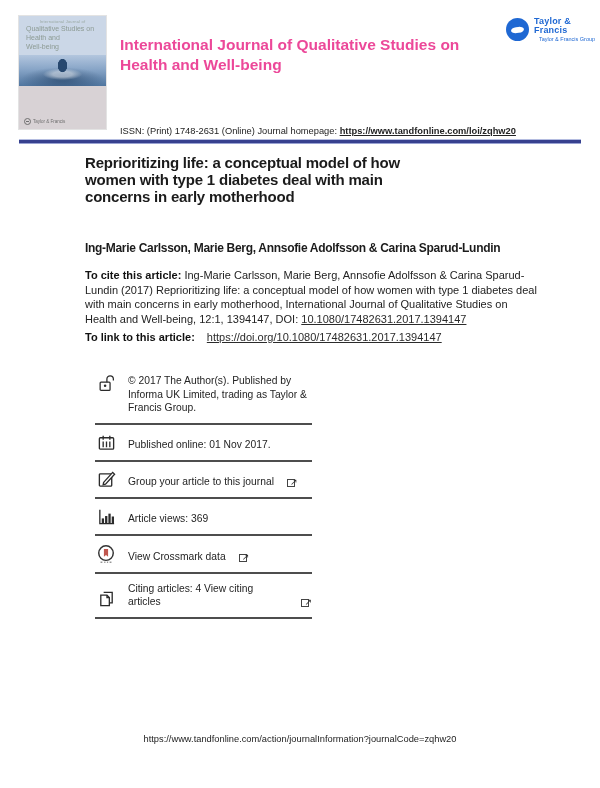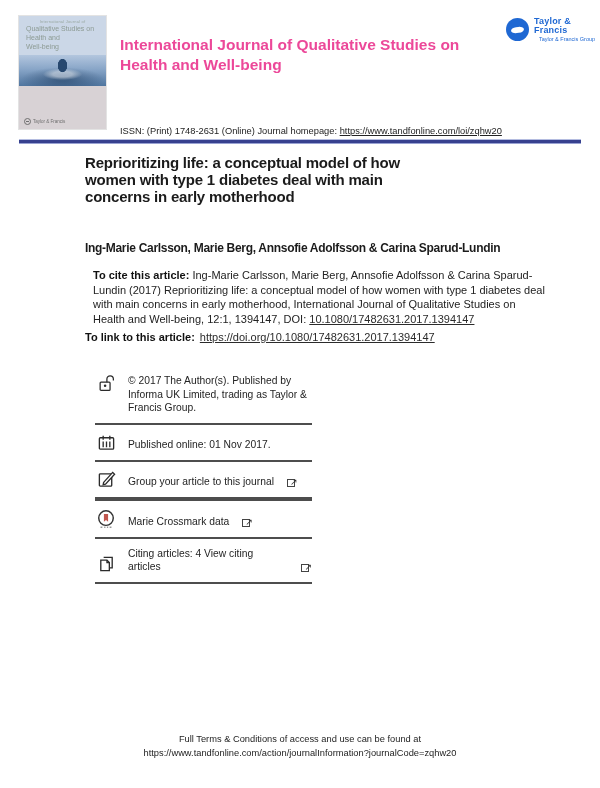--- a/index.html
+++ b/index.html
@@ -29,36 +29,36 @@
   .tf-circle { width:23px; height:23px; border-radius:50%; background:#1f68d3; position:relative; flex:0 0 auto; }
   .tf-circle::after { content:""; position:absolute; left:5px; top:9px; width:13px; height:6px;
                       background:#ffffff; border-radius:50% / 60%; transform:rotate(-8deg); }
   .tf-texts { line-height:1; }
   .tf-name { font-size:9px; color:#1f68d3; font-weight:bold; letter-spacing:.2px; }
   .tf-sub  { font-size:5.5px; color:#1f68d3; margin-top:2px; text-align:center; }
 
   .journal-title { position:absolute; left:120px; top:35px; width:390px;
                    font-size:15.5px; font-weight:bold; color:#ec4899; line-height:1.32; }
   .issn-line { position:absolute; left:120px; top:126px; font-size:9.3px; color:#232323; white-space:nowrap; }
-  .issn-line a { color:#232323; text-decoration:underline; }
+  .issn-line a { color:#232323; text-decoration:underline;font-weight:bold; }
 
   .header-rule { position:absolute; left:19px; top:139px; width:562px; height:5px;
                  background:linear-gradient(#b4bce0 0 18%, #37418f 18% 78%, #99a2d3 78% 100%); }
 
   
   .art-title { position:absolute; left:85px; top:154px; font-size:15px; font-weight:bold;
                color:#1b1b1b; line-height:1.14; letter-spacing:-.2px; }
   .authors { position:absolute; left:85px; top:241px; font-size:12px; font-weight:bold;
              letter-spacing:-.3px; white-space:nowrap; color:#1b1b1b; }
-  .cite-block { position:absolute; left:93px; top:268px; width:452px;
+  .cite-block { position:absolute; left:85px; top:268px; width:452px;
                 font-size:11px; line-height:1.34; color:#222; }
   .cite-block b, .linkline b { color:#111; }
   .doi-link { color:#2b2b2b; text-decoration:underline; }
   .linkline { position:absolute; left:85px; top:331px; font-size:11px; color:#222; }
-  .linkline a { color:#2b2b2b; margin-left:5px; }
+  .linkline a { color:#2b2b2b; margin-left:12px; }
 
   
   .rows { position:absolute; left:95px; top:372px; width:217px; }
   .row { display:flex; align-items:flex-end; gap:11px; padding:8px 0; }
   .row.first { align-items:flex-start; padding-top:2px; }
   .ricon { width:22px; flex:0 0 22px; display:flex; justify-content:center; }
   .rtext { font-size:10.3px; line-height:1.32; color:#242424; }
   .sep { height:2px; background:#4d4d4d; }
   .ext { font-size:9px; color:#333; position:relative; top:-2px; margin-left:2px; }
   .ext::before { content:""; display:inline-block; width:6px; height:6px;
@@ -147,46 +147,57 @@
       <svg width="19" height="19" viewBox="0 0 20 20" fill="none" stroke="#2b2b2b" stroke-width="1.4">
         <rect x="2.5" y="4" width="13" height="13" rx="1"></rect>
         <path d="M7 13 L16.5 2.5 L18.5 4.5 L9 15 L6.5 15.5 Z" fill="#ffffff"></path>
       </svg>
     </span>
     <span class="rtext">Group your article to this journal</span>
     <span class="ext">↗</span>
   </div>
   <div class="sep"></div>
 
+  <div class="row">
+    <span class="ricon">
+      <svg width="19" height="19" viewBox="0 0 20 20" fill="none" stroke="#2b2b2b" stroke-width="1.4">
+        <path d="M3 3 V17.5 H18"></path>
+        <rect x="5" y="12" width="2.4" height="5.5" fill="#2b2b2b" stroke="none"></rect>
+        <rect x="8.5" y="9.5" width="2.4" height="8" fill="#2b2b2b" stroke="none"></rect>
+        <rect x="12" y="7" width="2.4" height="10.5" fill="#2b2b2b" stroke="none"></rect>
+        <rect x="15.5" y="10" width="2.4" height="7.5" fill="#2b2b2b" stroke="none"></rect>
+      </svg>
+    </span>
+    <span class="rtext">Article views: 369</span>
+  </div>
   <div class="sep"></div>
 
   <div class="row">
     <span class="ricon">
       <svg width="20" height="20" viewBox="0 0 22 22" fill="none" stroke="#333333" stroke-width="1.6">
         <circle cx="11" cy="10" r="8"></circle>
         <path d="M8.7 5.5 h4.6 v8.6 l-2.3 -1.9 l-2.3 1.9 z" fill="#c0564e" stroke="none"></path>
         <path d="M5 20 h2 M9 20 h1.4 M12 20 h1.4 M15 20 h2" stroke="#555" stroke-width="1"></path>
       </svg>
     </span>
-    <span class="rtext">Marie Crossmark data</span>
+    <span class="rtext">View Crossmark data</span>
     <span class="ext">↗</span>
   </div>
   <div class="sep"></div>
 
   <div class="row">
     <span class="ricon">
       <svg width="19" height="20" viewBox="0 0 20 21" fill="none" stroke="#2b2b2b" stroke-width="1.4">
         <path d="M7 3.5 H16 V14.5 H13" fill="#ffffff"></path>
         <path d="M4 6.5 H10.5 L13 9 V17.5 H4 Z" fill="#ffffff"></path>
         <path d="M10.5 6.5 V9 H13"></path>
       </svg>
     </span>
     <span class="rtext">Citing articles: 4 View citing articles</span>
     <span class="ext">↗</span>
   </div>
   <div class="sep"></div>
 
 </div>
 
 <div class="footer">
-  <div>Full Terms &amp; Conditions of access and use can be found at</div>
   <div>https://www.tandfonline.com/action/journalInformation?journalCode=zqhw20</div>
 </div>
 
 </body></html>

